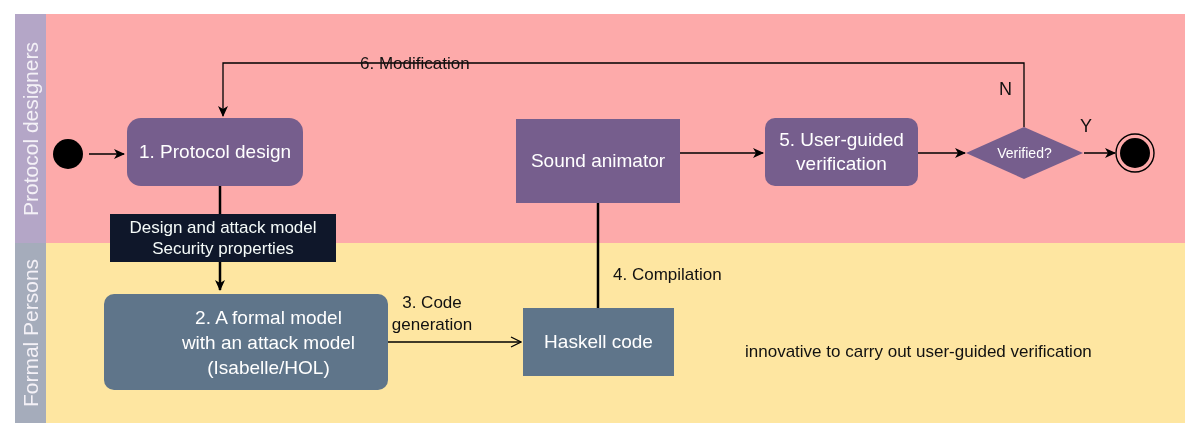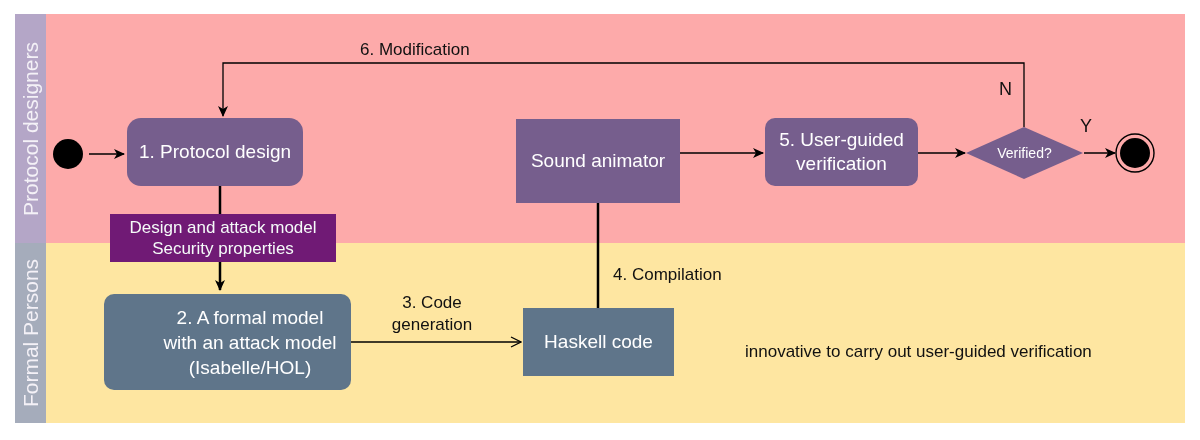--- a/index.html
+++ b/index.html
@@ -10,21 +10,21 @@
     .lane-bot { left: 46px; top: 243px; width: 1139px; height: 180px; background: #fee6a1; }
     .lab-top { left: 15px; top: 14px; width: 31px; height: 229px; background: #b4a6c7; }
     .lab-bot { left: 15px; top: 243px; width: 31px; height: 180px; background: #a5acbb; }
     .vlabel { position: absolute; left: 50%; top: 50%; transform: translate(-50%,-50%) rotate(-90deg);
               white-space: nowrap; color: #f4f1f7; font-size: 21px; }
     .node { display: flex; align-items: center; justify-content: center; text-align: center;
             color: #ffffff; font-size: 19px; line-height: 24px; }
     .purple { background: #765e8d; }
     .slate { background: #5f758a; }
     .round { border-radius: 10px; }
-    .teal { background: #701a75; color: #f5fbf9; font-size: 17px; line-height: 21px; }
+    .teal { background: #0f172a; color: #f5fbf9; font-size: 17px; line-height: 21px; }
     .txt { color: #111111; font-size: 17px; line-height: 22px; white-space: nowrap; }
     svg.edges { position: absolute; left: 0; top: 0; }
   </style>
 </head>
 <body>
 
 <div class="abs lane-top"></div>
 <div class="abs lane-bot"></div>
 <div class="abs lab-top">
   <span class="vlabel">Protocol designers</span>
@@ -69,21 +69,21 @@
 
 <div class="abs node purple round" style="left:127px; top:118px; width:176px; height:68px;border-radius:14px;">
   <span>1. Protocol design</span>
 </div>
 
 <div class="abs node teal" style="left:110px; top:214px; width:226px; height:48px; flex-direction:column;">
   <span>Design and attack model</span>
   <span>Security properties</span>
 </div>
 
-<div class="abs node slate round" style="left:104px; top:294px; width:247px; height:96px; flex-direction:column; line-height:25px;padding-left:45px;">
+<div class="abs node slate round" style="left:104px; top:294px; width:284px; height:96px; flex-direction:column; line-height:25px;padding-left:45px;">
   <span>2. A formal model</span>
   <span>with an attack model</span>
   <span>(Isabelle/HOL)</span>
 </div>
 
 <div class="abs node slate" style="left:523px; top:308px; width:151px; height:68px;">
   <span>Haskell code</span>
 </div>
 
 <div class="abs node purple" style="left:516px; top:119px; width:164px; height:84px;">
@@ -92,21 +92,21 @@
 
 <div class="abs node purple round" style="left:765px; top:118px; width:153px; height:68px; flex-direction:column;">
   <span>5. User-guided</span>
   <span>verification</span>
 </div>
 
 <div class="abs node" style="left:966px; top:139px; width:117px; height:28px; font-size:14px;">
   <span>Verified?</span>
 </div>
 
-<div class="abs txt" style="left:360px; top:39px;text-align:center;">6. Modification</div>
+<div class="abs txt" style="left:360px; top:53px;text-align:center;">6. Modification</div>
 <div class="abs txt" style="left:999px; top:78px; font-size:18px;">N</div>
 <div class="abs txt" style="left:1080px; top:115px; font-size:18px;">Y</div>
 <div class="abs txt" style="left:380px; top:292px; text-align:center; width:104px;">
   <div>3. Code</div>
   <div>generation</div>
 </div>
 <div class="abs txt" style="left:613px; top:264px;">4. Compilation</div>
 
 <div class="abs txt" style="left:745px; top:340px; line-height:23px;">
   <div>innovative to carry out user-guided verification</div>

